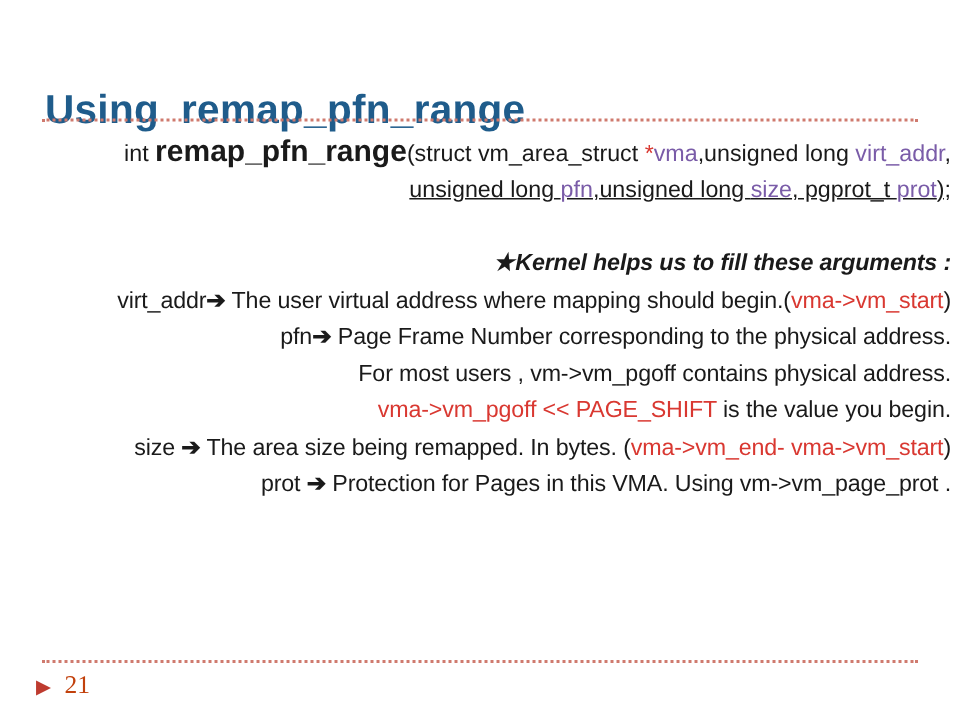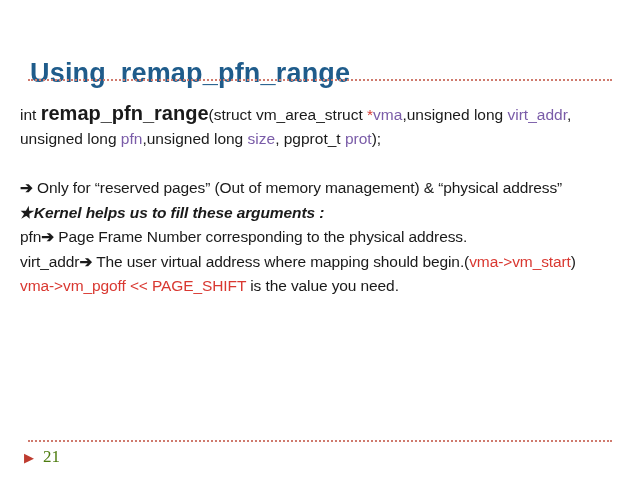--- a/index.html
+++ b/index.html
@@ -1,76 +1,78 @@
 <!DOCTYPE html>
 <html><head>
 <meta charset="utf-8">
 <style>
   html,body { margin:0; padding:0; background:#888; }
   .slide {
     position:relative; width:638px; height:478px; background:#ffffff;
-    font-family:"Liberation Sans", sans-serif; color:#1a1a1a; overflow:hidden;
+    font-family:"Liberation Sans", sans-serif; color:#1a1a1a; overflow:hidden;text-align:right;
   }
   .title {
     position:absolute; left:30px; top:40px;
     font-size:27px; color:#1F5C8B; letter-spacing:0.2px; word-spacing:7px;
     white-space:nowrap;
   }
   .divider { position:absolute; left:28px; width:584px; height:0; border-top:2px dotted #CF7A6E; }
   .divider.top { top:79px; }
   .divider.bottom { top:440px; }
-  .body-block { position:absolute; left:20px; top:100px; width:614px; }
+  .body-block { position:absolute; left:20px; top:88px; width:614px; }
   .body-block p { margin:0; white-space:nowrap; }
   .sig1 { font-size:15.5px; line-height:26px; }
   .fn   { font-size:20px; font-weight:bold; }
-  .sig2 { font-size:15.5px; line-height:22px; margin-left:20px; }
+  .sig2 { font-size:15.5px; line-height:22px; margin-left:20px;text-decoration:underline; }
   .spacer { height:26px; }
   .bline { font-size:15.5px; line-height:24.5px; letter-spacing:-0.1px; }
   .red    { color:#D93831; }
   .purple { color:#7A5CA8; }
   .arrow  { font-weight:bold; }
   .it     { font-style:italic; font-weight:600; }
   .star   { display:inline-block; transform:skewX(-14deg); font-style:normal; }
   .ind1 { margin-left:45px; }
   .ind2 { margin-left:80px; }
   .ind3 { margin-left:35px; }
   .ind4 { margin-left:135px; }
   .footer { position:absolute; left:24px; top:447px; display:flex; align-items:center; gap:9px; }
   .tri { color:#BE3B2F; font-size:13px; line-height:1; }
-  .pagenum { font-family:"Liberation Serif", serif; color:#4d7c0f; font-size:17px; }
+  .pagenum { font-family:"Liberation Serif", serif; color:#c2410c; font-size:17px; }
 </style>
 </head>
 <body>
 
 <div class="slide">
 
   <h1 class="title">Using remap_pfn_range</h1>
   <div class="divider top"></div>
 
   <div class="body-block">
 
     <p class="sig1"><span>int </span><span class="fn">remap_pfn_range</span><span>(struct vm_area_struct </span><span class="red">*</span><span class="purple">vma</span><span>,unsigned long </span><span class="purple">virt_addr</span><span>,</span></p>
 
     <p class="sig2"><span>unsigned long </span><span class="purple">pfn</span><span>,unsigned long </span><span class="purple">size</span><span>, pgprot_t </span><span class="purple">prot</span><span>);</span></p>
 
     <div class="spacer"></div>
 
-    <p class="bline"><span class="arrow">➔ </span><span>Only for “reserved pages” (Out of memory management) &amp; “physical address”</span></p>
 
     <p class="bline it"><span class="star">★ </span><span>Kernel helps us to fill these arguments :</span></p>
 
 
+    <p class="bline"><span>virt_addr</span><span class="arrow">➔</span><span> The user virtual address where mapping should begin.(</span><span class="red">vma-&gt;vm_start</span><span>)</span></p>
+
     <p class="bline"><span>pfn</span><span class="arrow">➔</span><span> Page Frame Number corresponding to the physical address.</span></p>
 
-    <p class="bline"><span>virt_addr</span><span class="arrow">➔</span><span> The user virtual address where mapping should begin.(</span><span class="red">vma-&gt;vm_start</span><span>)</span></p>
+    <p class="bline ind1"><span>For most users , vm-&gt;vm_pgoff contains physical address.</span></p>
 
+    <p class="bline ind2"><span class="red">vma-&gt;vm_pgoff &lt;&lt; PAGE_SHIFT</span><span> is the value you begin.</span></p>
 
-    <p class="bline ind2"><span class="red">vma-&gt;vm_pgoff &lt;&lt; PAGE_SHIFT</span><span> is the value you need.</span></p>
+    <p class="bline"><span>size </span><span class="arrow">➔</span><span> The area size being remapped. In bytes. (</span><span class="red">vma-&gt;vm_end- vma-&gt;vm_start</span><span>)</span></p>
 
-
+    <p class="bline"><span>prot </span><span class="arrow">➔</span><span> Protection for Pages in this VMA. Using vm-&gt;vm_page_prot .</span></p>
 
 
 
   </div>
 
   <div class="divider bottom"></div>
 
   <div class="footer">
     <span class="tri">▶</span>
     <span class="pagenum">21</span>

